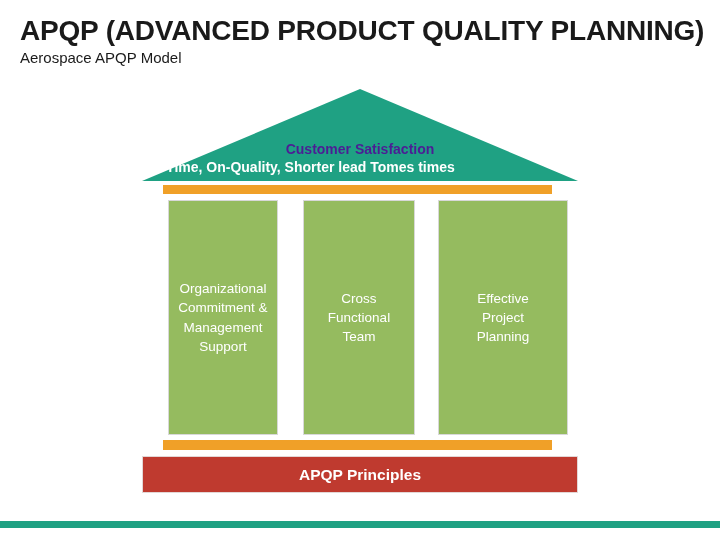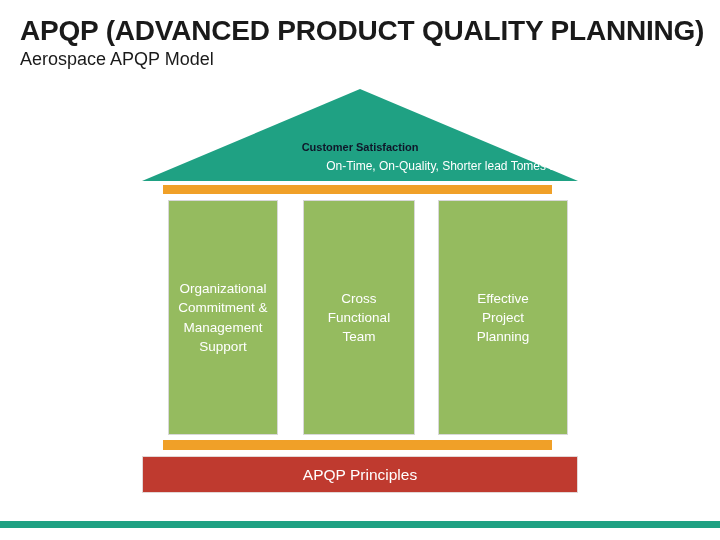--- a/index.html
+++ b/index.html
@@ -29,21 +29,21 @@
     font-size: 28px;
     font-weight: bold;
     color: #1a1a1a;
     letter-spacing: -0.2px;
     white-space: nowrap;
   }
   .slide-subtitle {
     position: absolute;
     left: 20px;
     top: 49px;
-    font-size: 18px;
+    font-size: 15px;
     font-weight: normal;
     color: #1a1a1a;
     white-space: nowrap;
   }
 
   
   .roof {
     position: absolute;
     left: 142px;
     top: 89px;
@@ -51,34 +51,34 @@
     height: 92px;
   }
   .roof svg { display: block; }
 
   .roof-label {
     position: absolute;
     left: 142px;
     top: 141px;
     width: 436px;
     text-align: center;
-    color: #0f172a;
-    font-size: 11px;
+    color: #4c1d95;
+    font-size: 14px;
     font-weight: bold;
     pointer-events: none;
   }
   .roof-sublabel {
     position: absolute;
     left: 142px;
     top: 159px;
     width: 436px;
-    text-align: right;
+    text-align: left;
     color: #ffffff;
-    font-size: 12px;
-    font-weight: normal;
+    font-size: 14px;
+    font-weight: bold;
     pointer-events: none;
   }
 
   
   .beam {
     position: absolute;
     background: #F0A028;
     left: 163px;
     width: 389px;
   }
@@ -116,20 +116,21 @@
     width: 436px;
     height: 37px;
     background: #BF3A2F;
     border: 1px solid #e3d7d6;
     box-sizing: border-box;
     display: flex;
     align-items: center;
     justify-content: center;
     color: #ffffff;
     font-size: 15.5px;
+    font-weight: bold;
   }
 
   
   .bottom-accent {
     position: absolute;
     left: 0;
     top: 521px;
     width: 720px;
     height: 7px;
     background: #1FA183;

